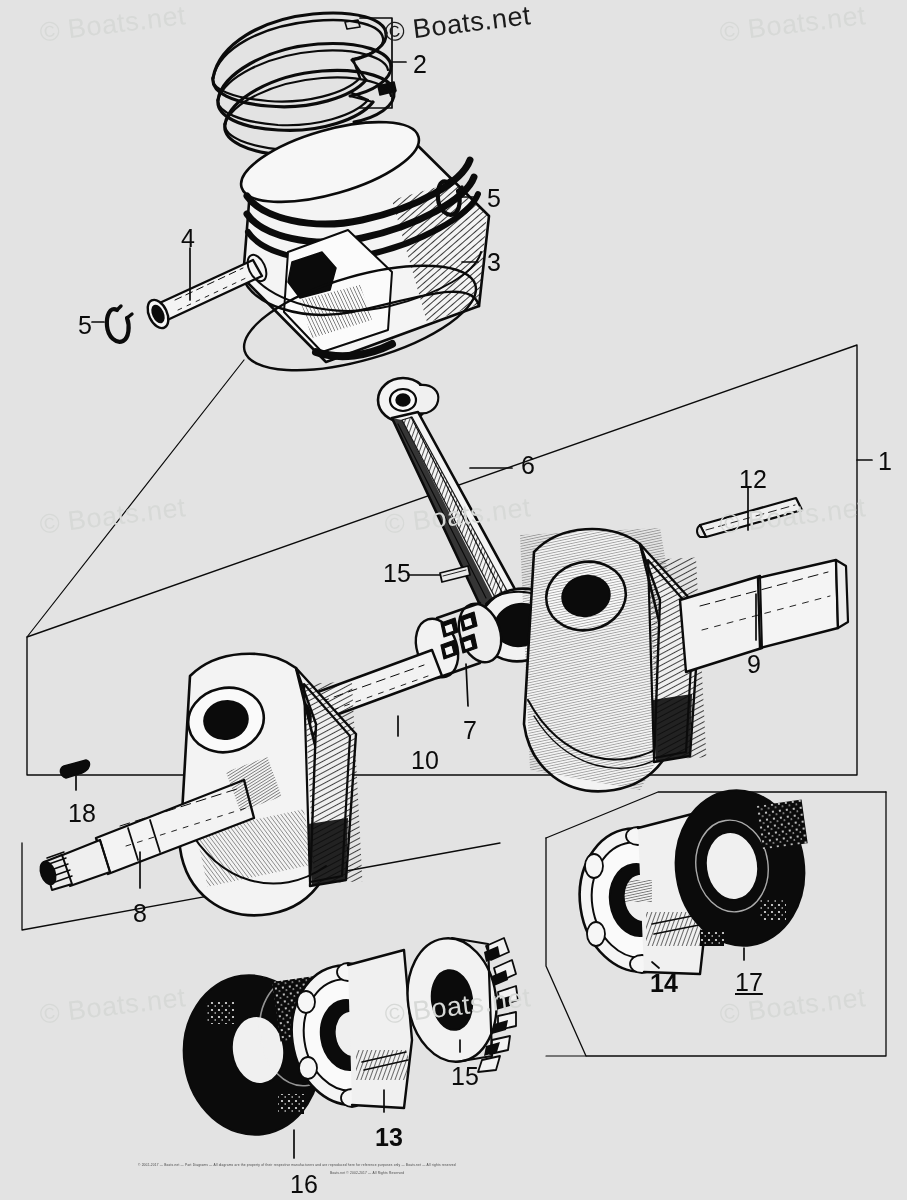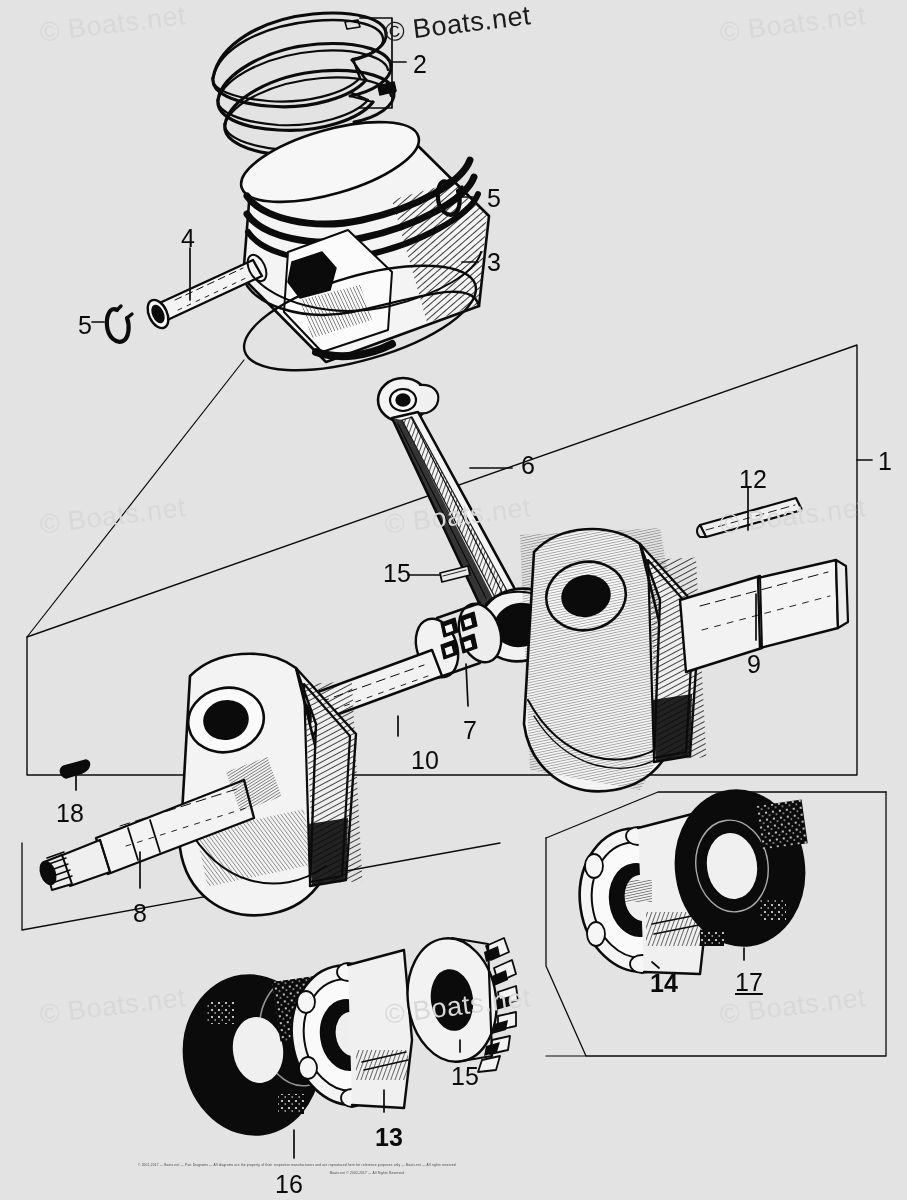--- a/index.html
+++ b/index.html
@@ -446,25 +446,25 @@
     <div class="num" style="left:487px;top:250px;">3</div>
     <div class="num" style="left:181px;top:226px;">4</div>
     <div class="num" style="left:78px;top:313px;">5</div>
     <div class="num" style="left:878px;top:449px;">1</div>
     <div class="num" style="left:521px;top:453px;">6</div>
     <div class="num" style="left:739px;top:467px;">12</div>
     <div class="num" style="left:383px;top:561px;">15</div>
     <div class="num" style="left:747px;top:652px;">9</div>
     <div class="num" style="left:463px;top:718px;">7</div>
     <div class="num" style="left:393px;top:748px;margin-left:18px;">10</div>
-    <div class="num" style="left:56px;top:801px;">18</div>
+    <div class="num" style="left:68px;top:801px;">18</div>
     <div class="num" style="left:133px;top:901px;">8</div>
     <div class="num" style="left:650px;top:971px;font-weight:bold;">14</div>
     <div class="num" style="left:735px;top:970px;text-decoration:underline;">17</div>
     <div class="num" style="left:451px;top:1064px;">15</div>
     <div class="num" style="left:375px;top:1125px;font-weight:bold;">13</div>
-    <div class="num" style="left:275px;top:1172px;text-align:right;">16</div>
+    <div class="num" style="left:290px;top:1172px;text-align:right;">16</div>
   </div>
 
   <div class="finetext" style="left:138px;top:1163px;">© 2002-2017 — Boats.net — Part Diagrams — All diagrams are the property of their respective manufacturers and are reproduced here for reference purposes only — Boats.net — All rights reserved</div>
   <div class="finetext" style="left:330px;top:1171px;">Boats.net © 2002-2017 — All Rights Reserved</div>
 
 </div>
 
 </body></html>

